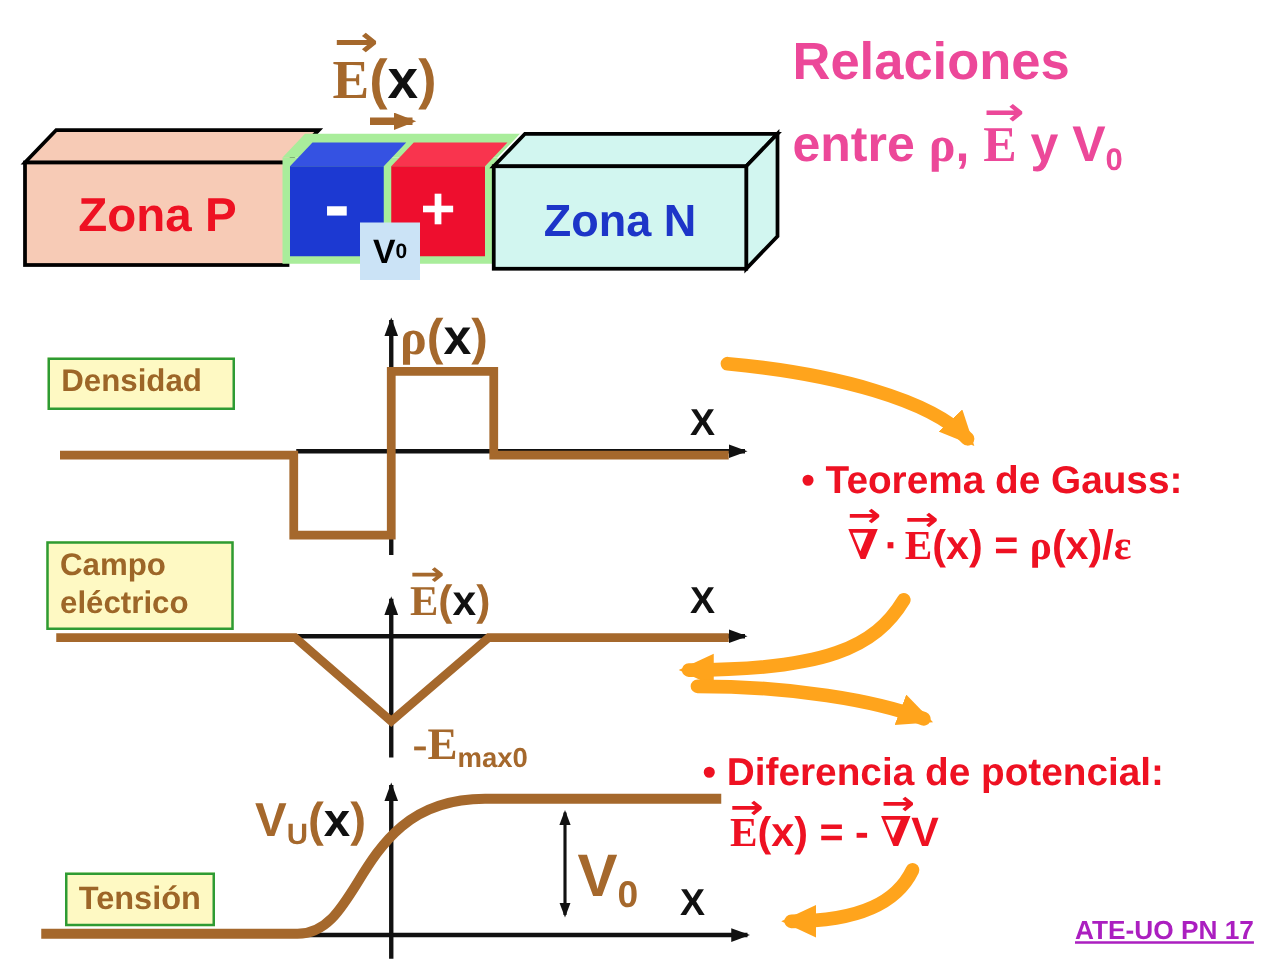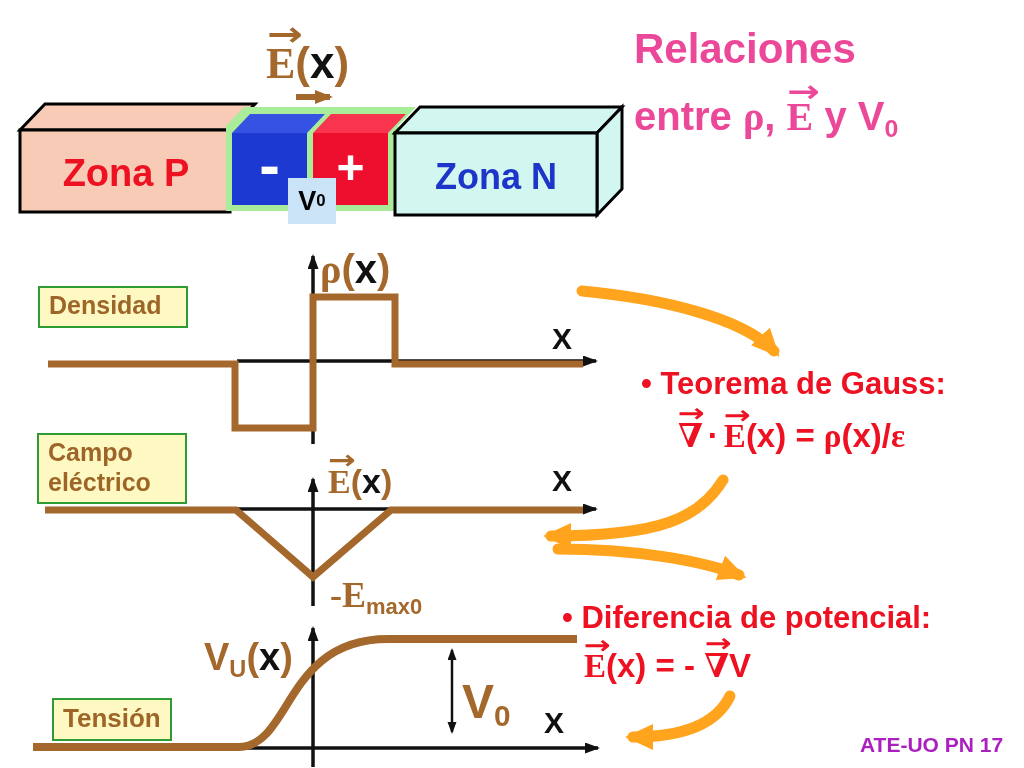--- a/index.html
+++ b/index.html
@@ -155,15 +155,15 @@
   <div class="fline" style="left:641px;top:366px;font-size:31px;">• Teorema de Gauss:</div>
   <div class="fline" style="left:678px;top:416px;font-size:33px;">
     <span class="vec serif"><span class="vec-arrow">→</span><span>∇</span></span><span style="padding:0 5px;">·</span><span class="vec serif"><span class="vec-arrow">→</span><span>E</span></span><span>(x) = </span><span class="serif">ρ</span><span>(x)/</span><span class="serif">ε</span>
   </div>
 
   <div class="fline" style="left:562px;top:600px;font-size:31px;">• Diferencia de potencial:</div>
   <div class="fline" style="left:584px;top:646px;font-size:33px;">
     <span class="vec serif"><span class="vec-arrow">→</span><span>E</span></span><span>(x) = - </span><span class="vec serif"><span class="vec-arrow">→</span><span>∇</span></span><span>V</span>
   </div>
 
-  <div class="abs z3" style="left:860px;top:733px;font-size:21px;color:#AB1FC0;">ATE-UO PN 17</div>
+  <div class="abs z3" style="left:860px;top:733px;font-size:21px;color:#AB1FC0;text-decoration:underline;">ATE-UO PN 17</div>
 
 </div>
 
 </body></html>

